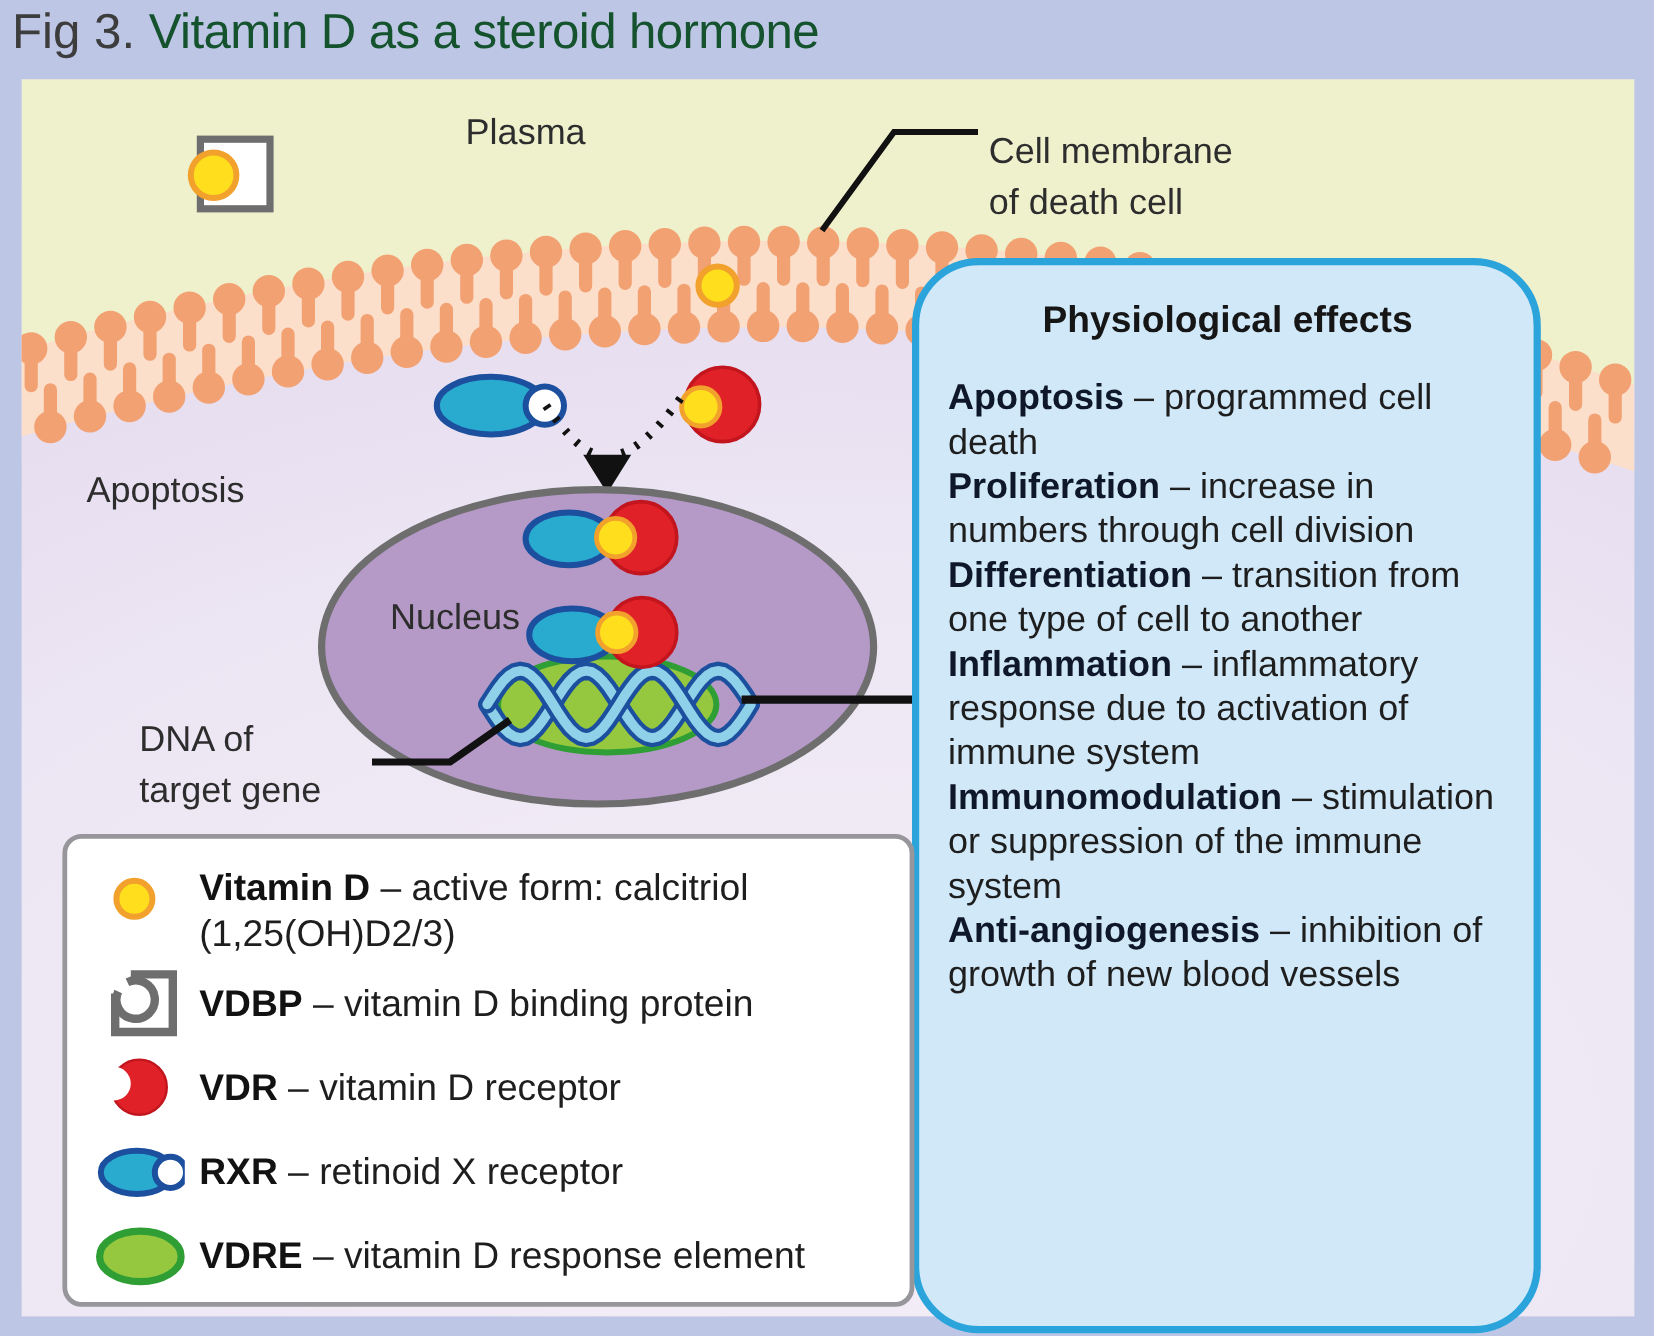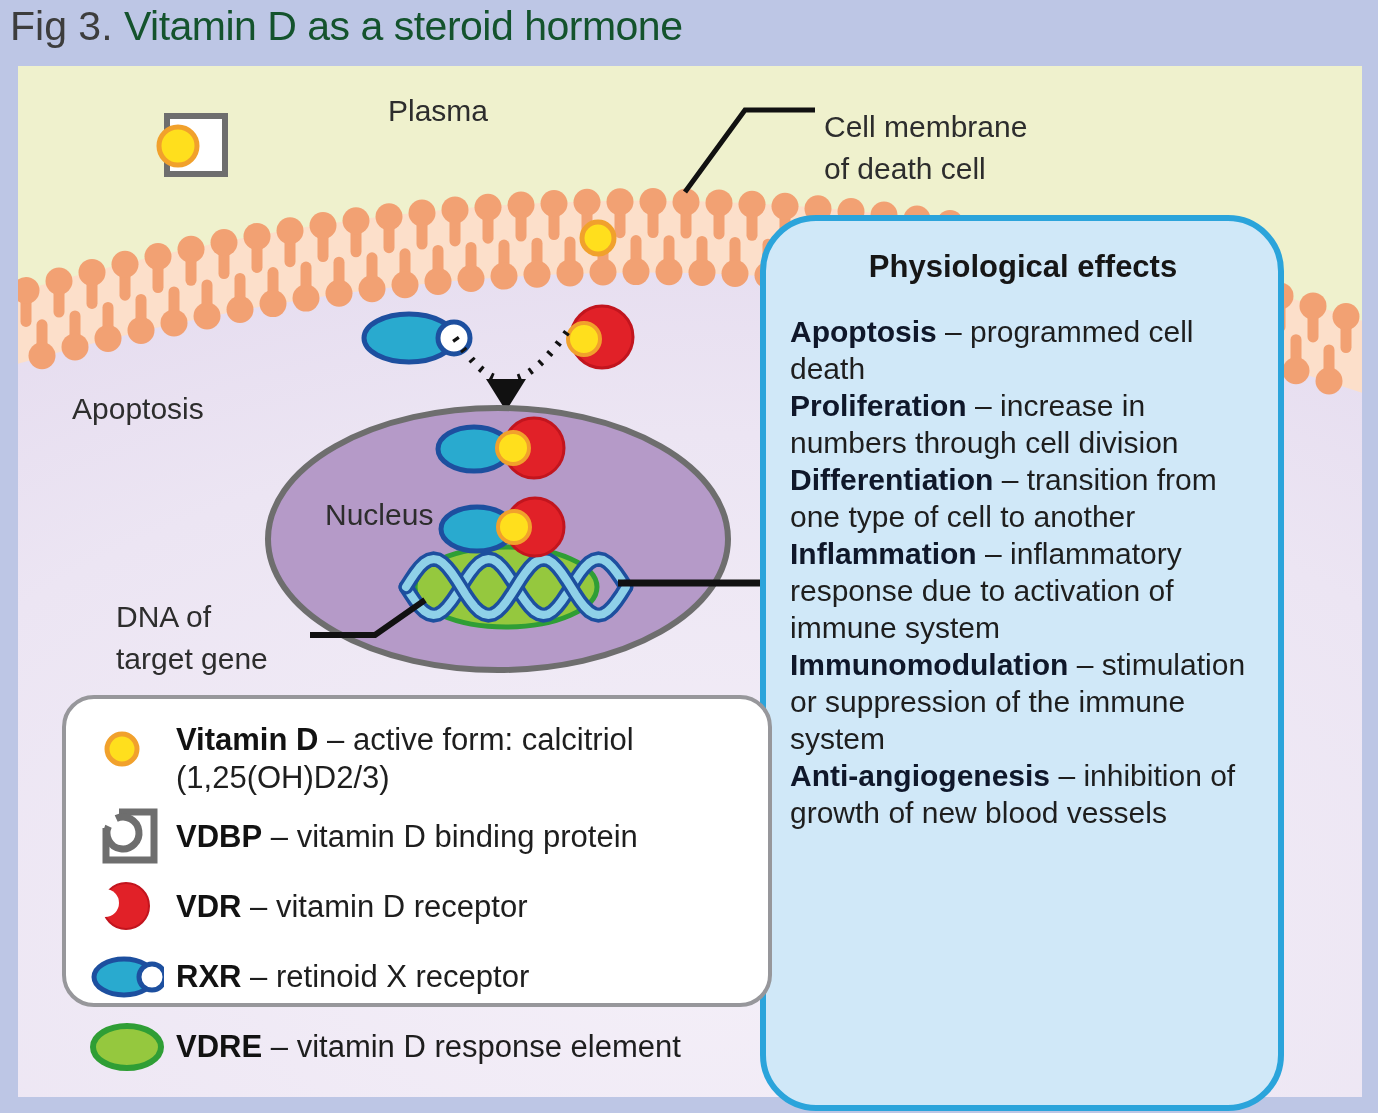--- a/index.html
+++ b/index.html
@@ -26,22 +26,22 @@
     position:absolute;left:742px;top:149px;width:524px;height:896px;
     box-sizing:border-box;border:6px solid #2ba4db;border-radius:56px;
     background:#d0e8f8;padding:24px 22px 0 24px;
   }
   .fx-box h2{margin:4px 0 28px 0;text-align:center;font-size:31px;color:#161616;font-weight:700;}
   .fx-box p{margin:0;font-size:30px;line-height:37px;color:#1e1e1e;}
   .fx-box b{font-weight:700;color:#0f172a;margin-top:16px;}
 
   
   .legend{
-    position:absolute;left:44px;top:629px;width:710px;height:312px;
-    box-sizing:border-box;border:4px solid #97979b;border-radius:32px;
+    position:absolute;left:34px;top:629px;width:710px;height:394px;
+    box-sizing:border-box;border:4px solid #97979b;border-radius:16px;
     background:#ffffff;
   }
   .lg-row{position:absolute;left:24px;display:flex;align-items:center;gap:12px;}
   .lg-row svg{flex:0 0 auto;}
   .lg-text{font-size:31px;line-height:38px;color:#1e1e1e;width:560px;}
   .lg-text b{font-weight:700;color:#121212;}
 </style>
 </head>
 <body>
 

